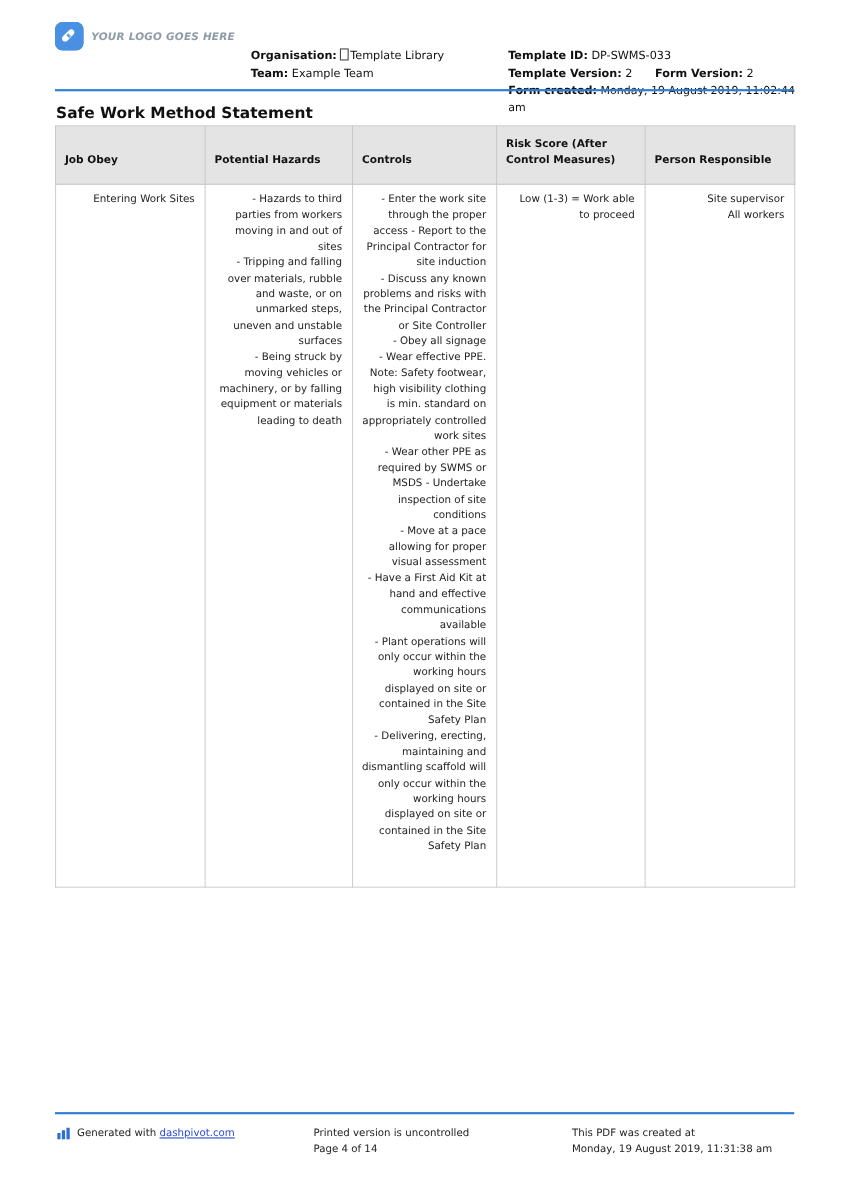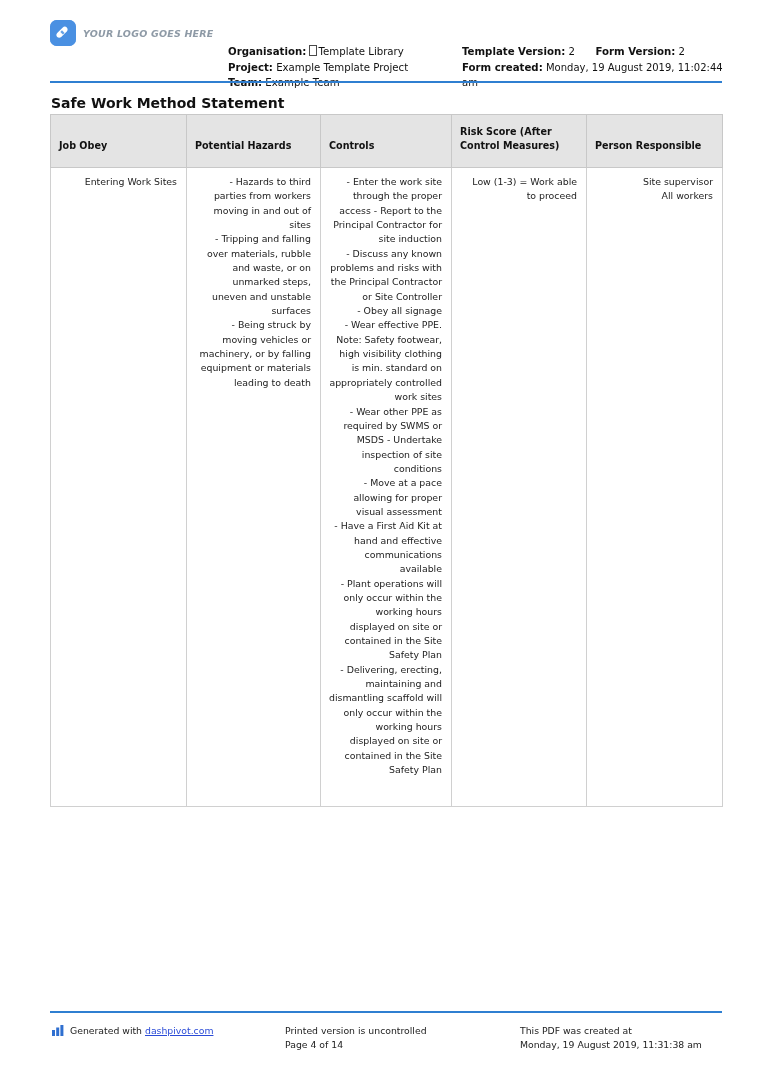--- a/index.html
+++ b/index.html
@@ -178,30 +178,30 @@
     </div>
     <div class="logo-text">YOUR LOGO GOES HERE</div>
   </div>
 
   <div class="meta-col left">
     <div class="meta-line">
       <span class="meta-label">Organisation:</span>
       <span class="tofu"></span><span class="meta-value">Template Library</span>
     </div>
     <div class="meta-line">
-      <span class="meta-label">Project:</span>
-      <span class="meta-value">Example Template Project</span>
-    </div>
-    <div class="meta-line">
       <span class="meta-label">Team:</span>
       <span class="meta-value">Example Team</span>
     </div>
   </div>
 
   <div class="meta-col right">
+    <div class="meta-line">
+      <span class="meta-label">Template ID:</span>
+      <span class="meta-value">DP-SWMS-033</span>
+    </div>
     <div class="meta-line">
       <span class="meta-label">Template Version:</span>
       <span class="meta-value">2</span>
       <span class="meta-gap"></span>
       <span class="meta-label">Form Version:</span>
       <span class="meta-value">2</span>
     </div>
     <div class="meta-line">
       <span class="meta-label">Form created:</span>
       <span class="meta-value small">Monday, 19 August 2019, 11:02:44 am</span>

